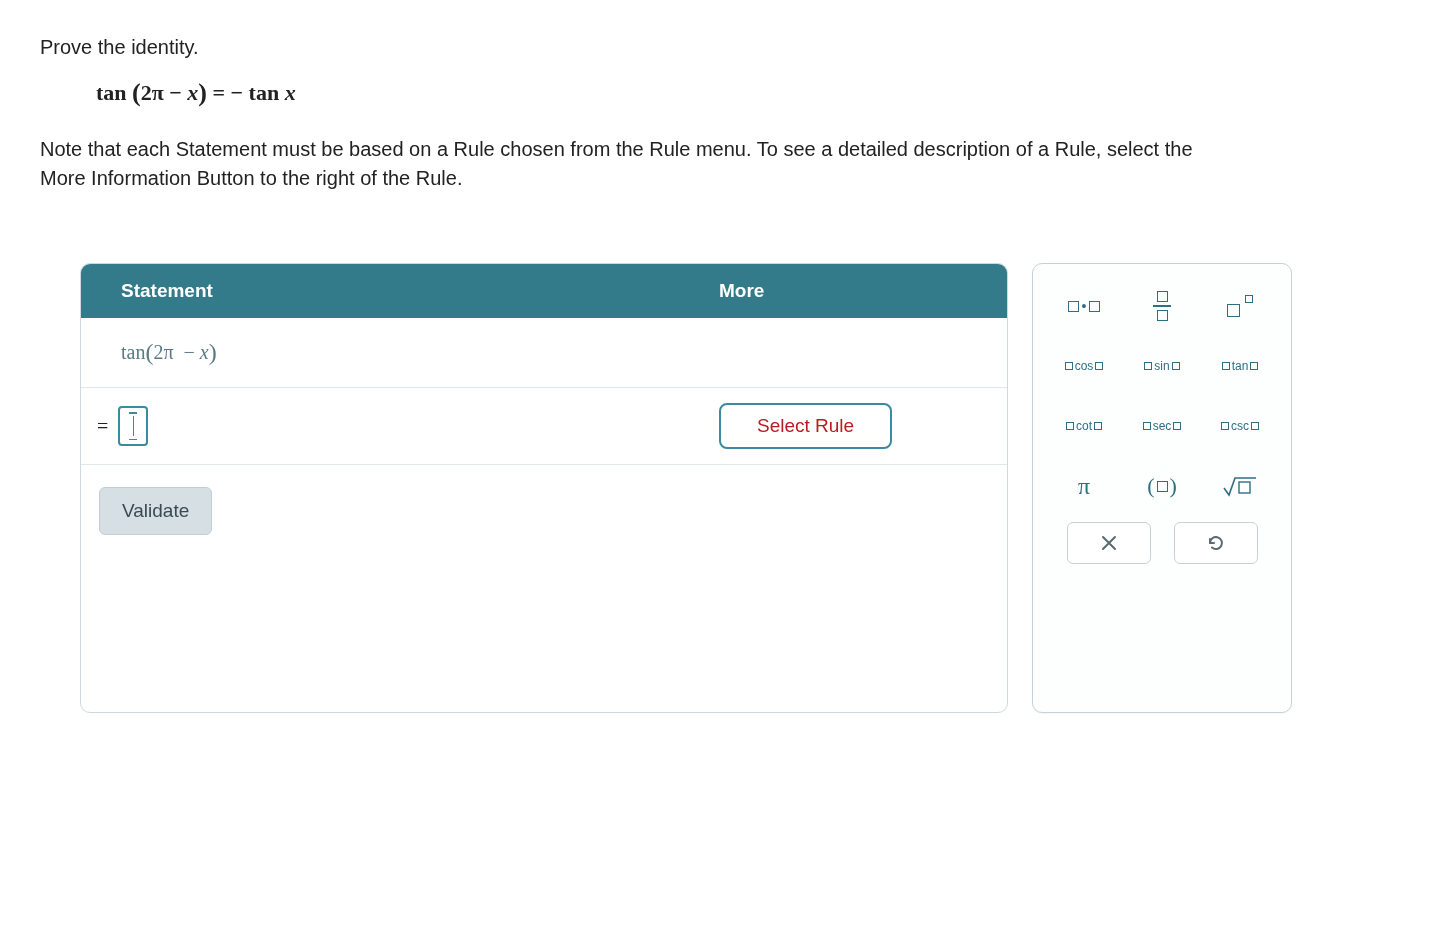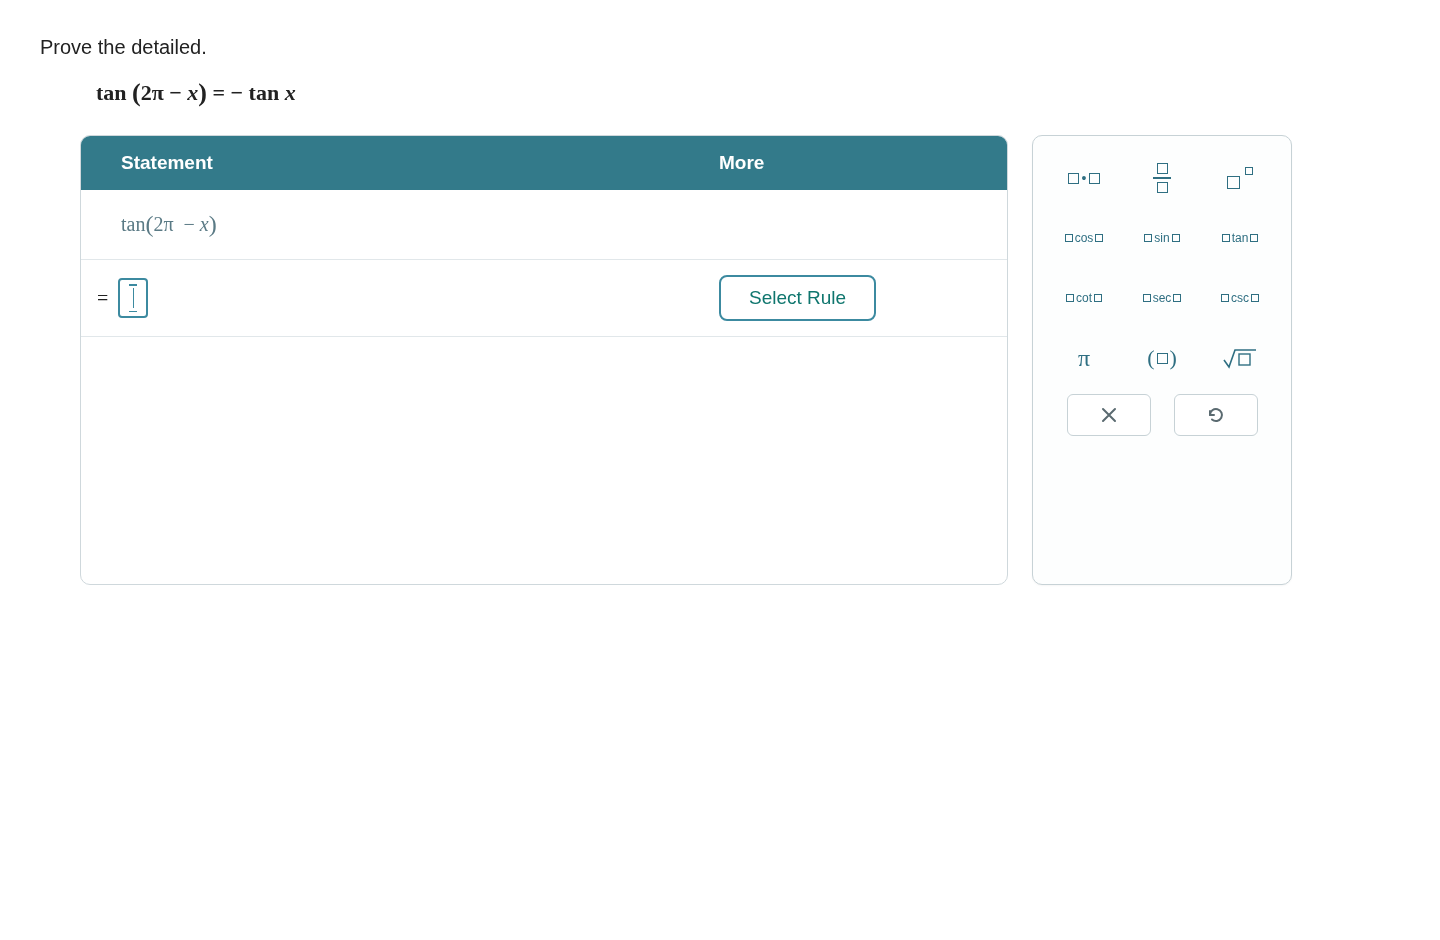--- a/index.html
+++ b/index.html
@@ -79,24 +79,24 @@
   .expr-input::before, .expr-input::after {
     content: ""; position: absolute; left: 50%; width: 8px; height: 1.5px;
     background: #3c8aa0; transform: translateX(-50%);
   }
   .expr-input::before { top: 4px; }
   .expr-input::after { bottom: 4px; }
   .cursor-line { width: 1.5px; height: 20px; background: #3c8aa0; }
 
   .select-rule-btn {
     border: 2px solid #3c8aa0;
-    color: #0f766e;
+    color: #b91c1c;
     background: #fff;
     border-radius: 8px;
-    padding: 10px 28px;
+    padding: 10px 36px;
     font-size: 19px;
     cursor: pointer;
   }
 
   .validate-area { padding: 22px 18px; }
   .validate-btn {
     background: #d6e0e4;
     border: 1px solid #c2ced3;
     border-radius: 6px;
     color: #3a4a50;
@@ -140,26 +140,27 @@
     display: flex; align-items: center; justify-content: center;
     color: #4a5a60; font-size: 20px; cursor: pointer;
   }
   .trig-label { font-size: 12px; color:#2f6f82; margin: 0 2px; }
   .pi-sym { font-family: "Times New Roman", serif; font-size: 24px; color:#2f6f82; }
 </style>
 </head>
 <body>
 
 <div class="page">
-  <div class="prompt-title">Prove the detailed.</div>
+  <div class="prompt-title">Prove the identity.</div>
 
   <div class="identity">
     tan&nbsp;<span class="paren">(</span>2π − <span class="it">x</span><span class="paren">)</span> = − tan <span class="it">x</span>
   </div>
 
+  <div class="note">Note that each Statement must be based on a Rule chosen from the Rule menu. To see a detailed description of a Rule, select the More Information Button to the right of the Rule.</div>
 
   <div class="workspace">
     <div class="proof-panel">
       <div class="proof-header">
         <div class="col-stmt">Statement</div>
         <div class="col-rule">More</div>
       </div>
 
       <div class="proof-row">
         <div class="col-stmt">
@@ -173,20 +174,23 @@
           <span class="eq-sign">=</span>
           <span class="expr-input">
               <span class="cursor-line"></span>
             </span>
         </div>
         <div class="col-rule">
           <button class="select-rule-btn">Select Rule</button>
         </div>
       </div>
 
+      <div class="validate-area">
+        <button class="validate-btn">Validate</button>
+      </div>
     </div>
 
     <div class="palette">
       <div class="palette-row">
         <div class="pal-btn">
           <span class="pal-box"></span>
             <span style="color:#2f6f82;margin:0 3px;font-size:14px;">•</span>
             <span class="pal-box"></span>
         </div>
         <div class="pal-btn">

